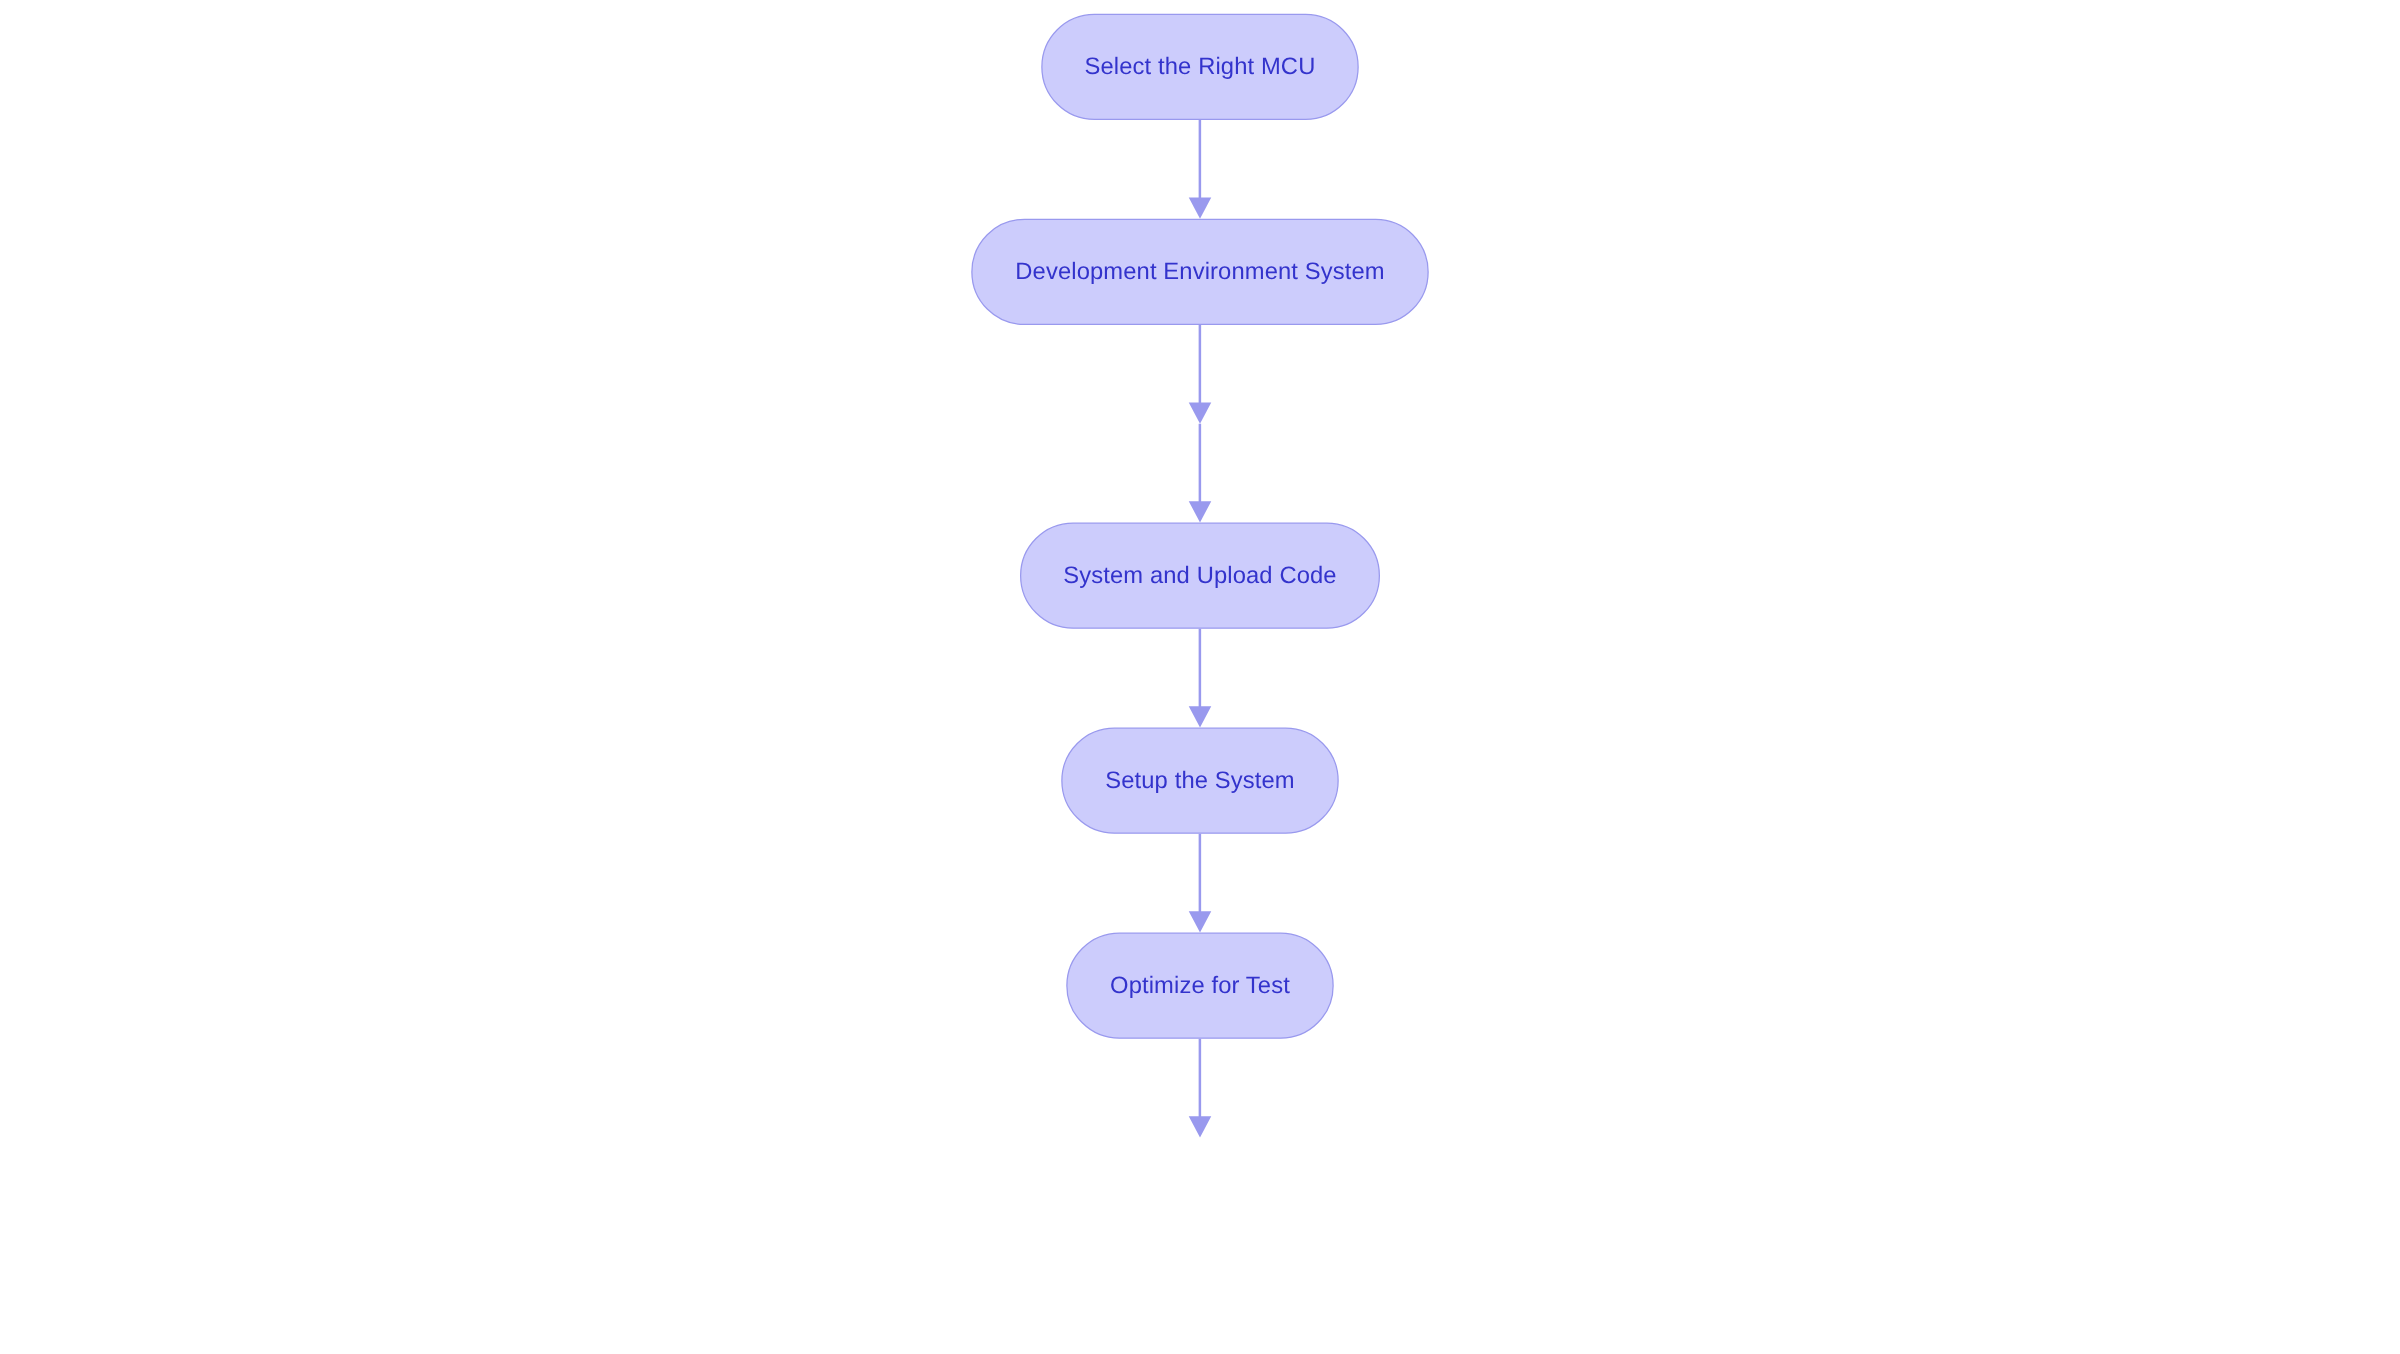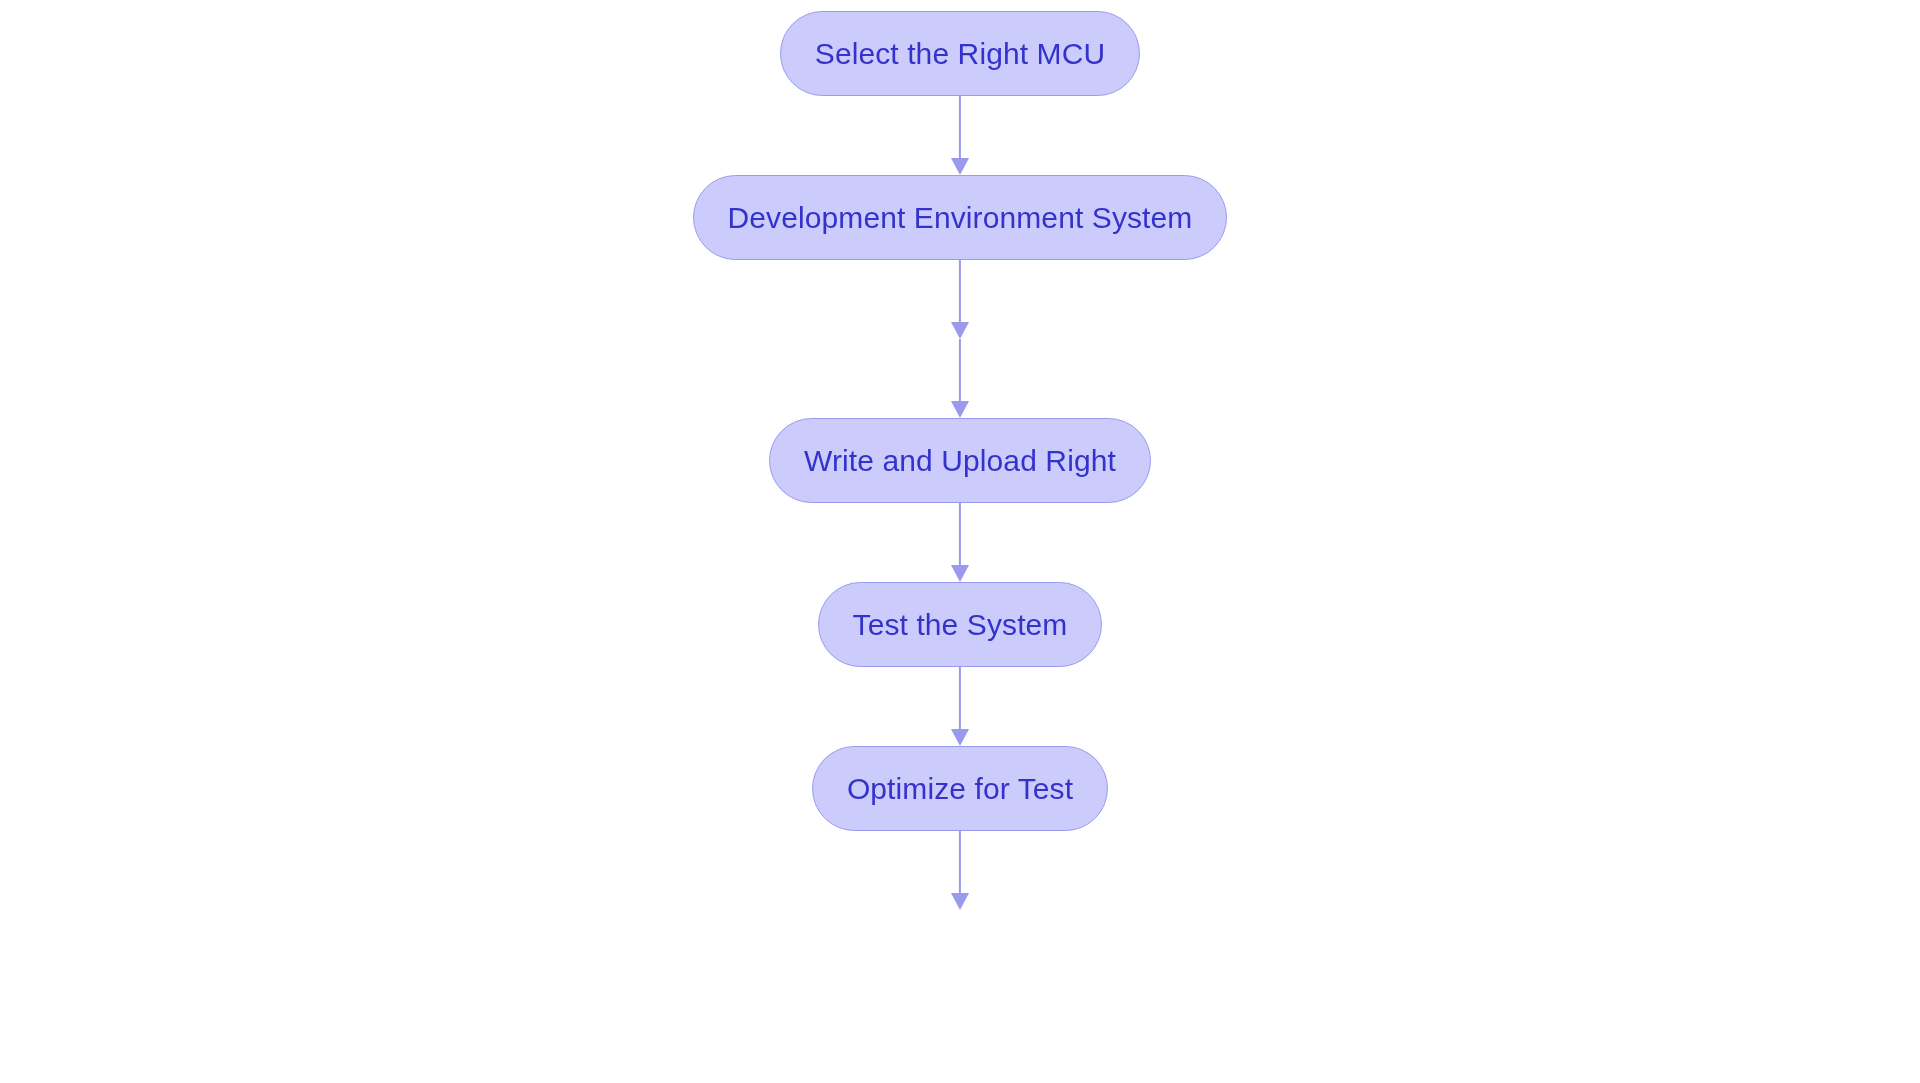--- a/index.html
+++ b/index.html
@@ -44,21 +44,21 @@
     justify-content: center;
     background: #ccccfc;
     border: 1.4px solid #9999ee;
     border-radius: 44px;
     padding: 0 34px;
     flex: 0 0 auto;
   }
 
   .flow-node-label {
     color: #3333cc;
-    font-size: 30px;
+    font-size: 19px;
     font-family: "Liberation Sans", sans-serif;
     font-weight: 400;
     letter-spacing: 0.1px;
     white-space: nowrap;
     line-height: 1;
   }
 
   .flow-connector {
     position: relative;
     width: 22px;
@@ -112,30 +112,30 @@
       <div class="conn-arrowhead"></div>
     </div>
 
 
     <div class="flow-connector">
       <div class="conn-line"></div>
       <div class="conn-arrowhead"></div>
     </div>
 
     <div class="flow-node">
-      <span class="flow-node-label">Write and Upload Right</span>
+      <span class="flow-node-label">System and Upload Code</span>
     </div>
 
     <div class="flow-connector">
       <div class="conn-line"></div>
       <div class="conn-arrowhead"></div>
     </div>
 
     <div class="flow-node">
-      <span class="flow-node-label">Test the System</span>
+      <span class="flow-node-label">Setup the System</span>
     </div>
 
     <div class="flow-connector">
       <div class="conn-line"></div>
       <div class="conn-arrowhead"></div>
     </div>
 
     <div class="flow-node">
       <span class="flow-node-label">Optimize for Test</span>
     </div>

